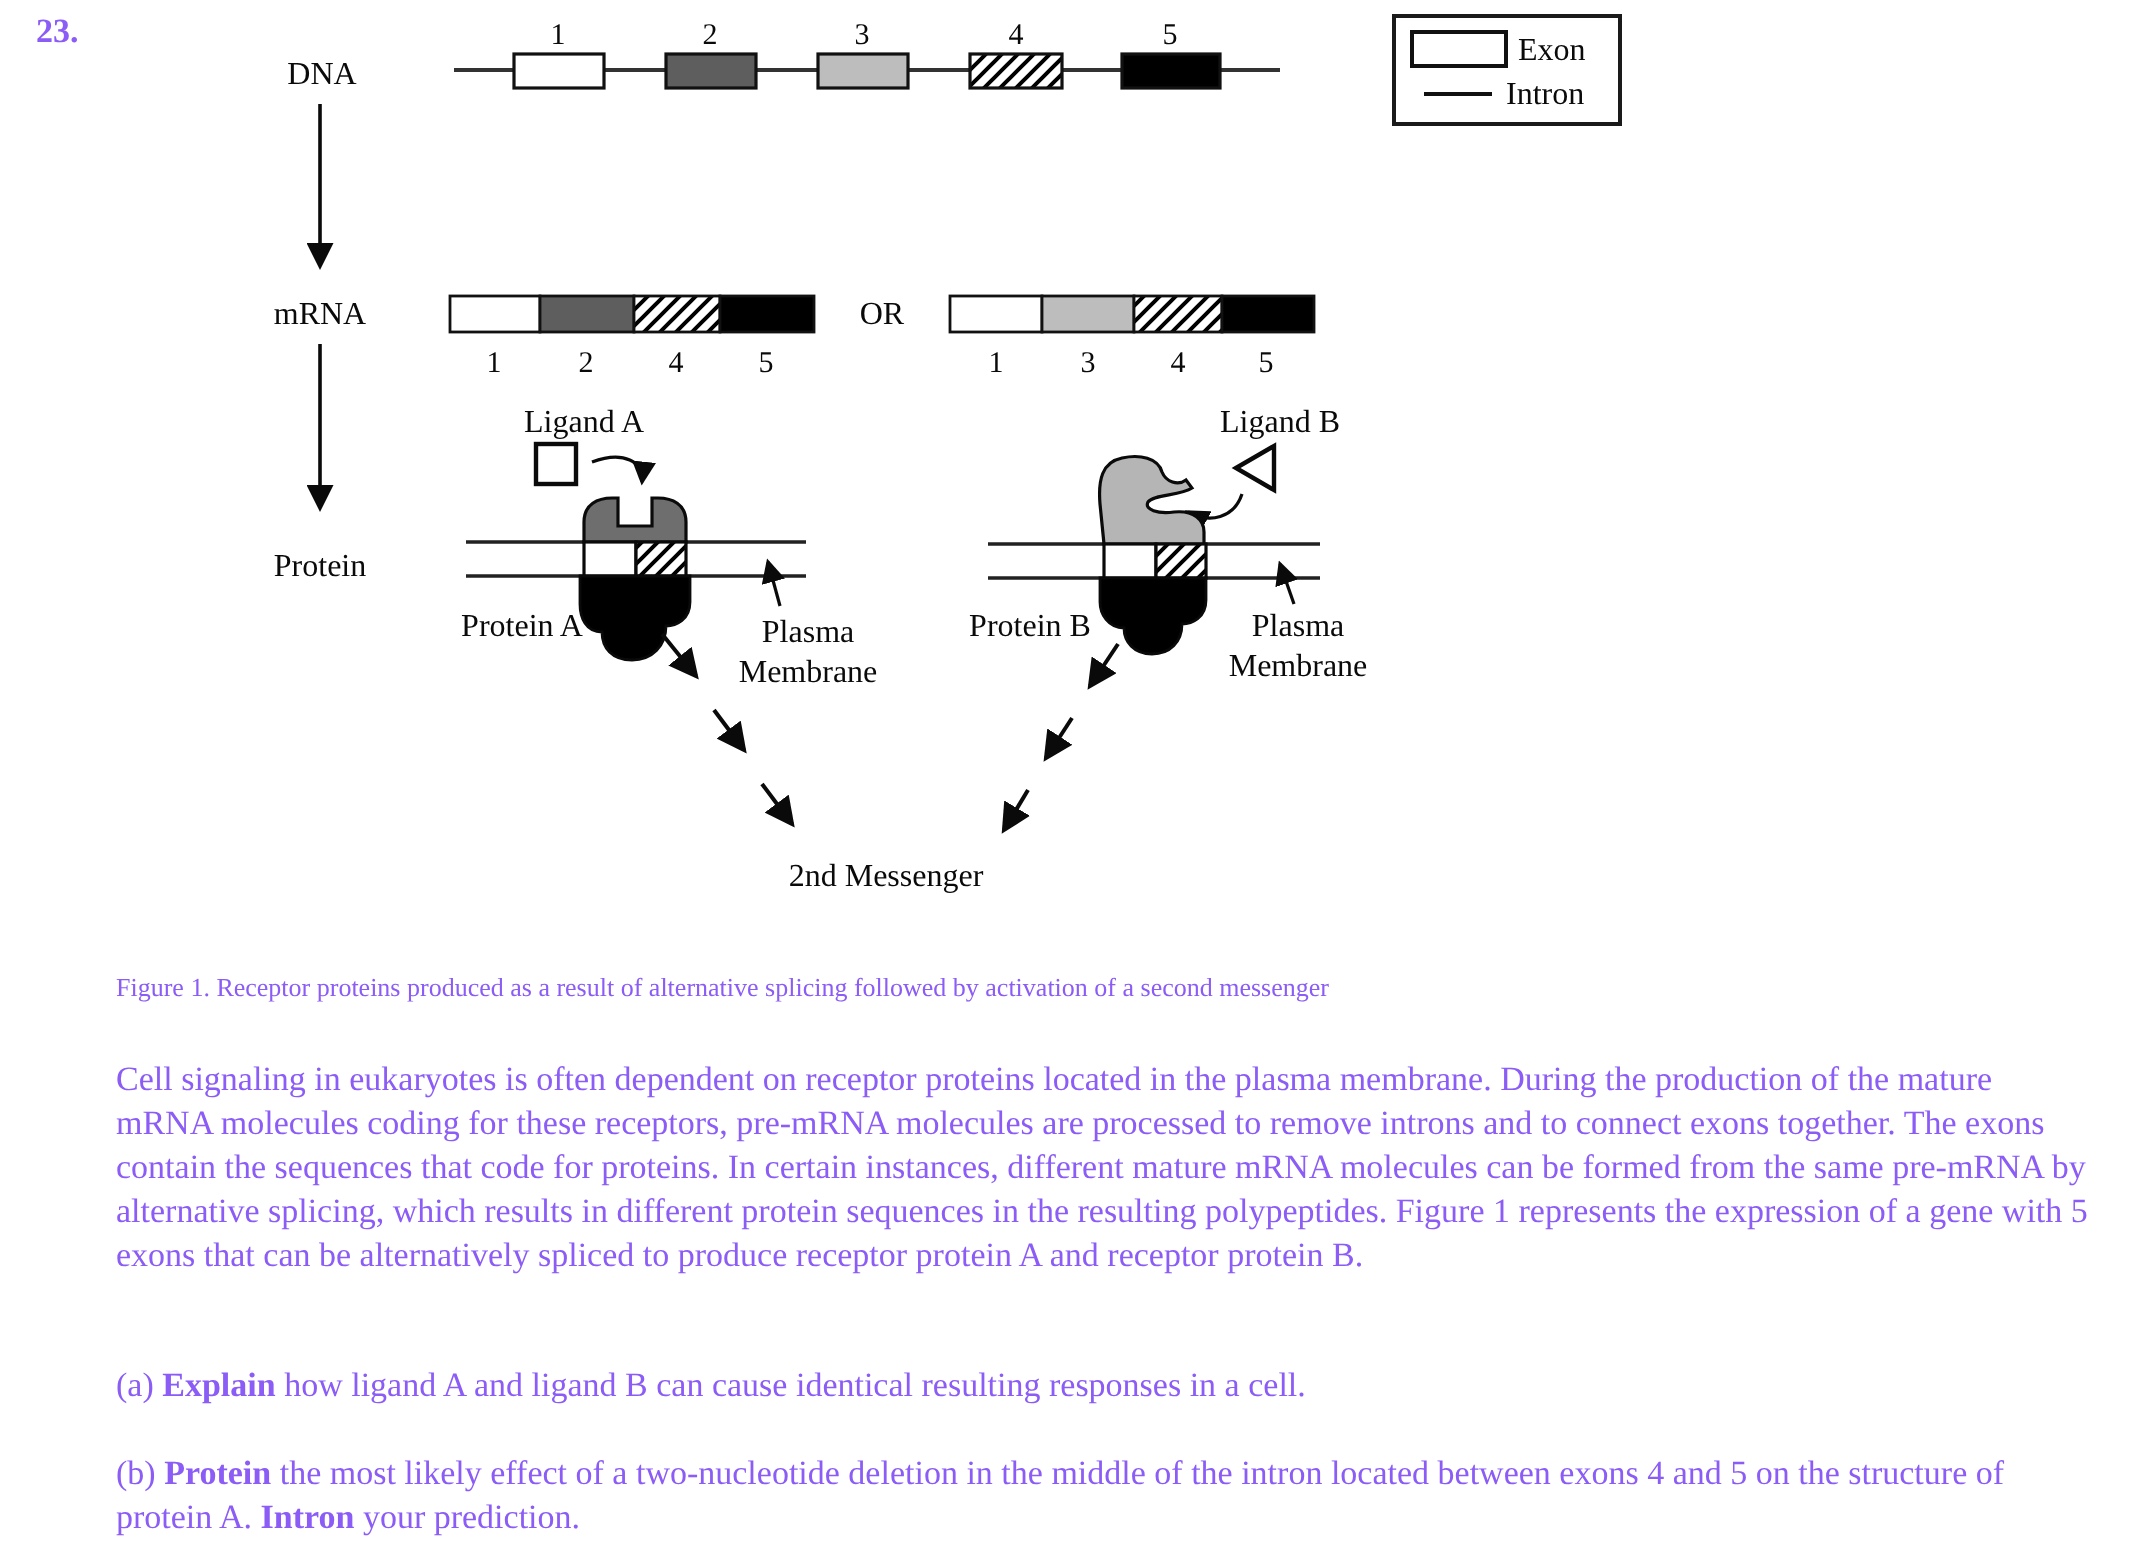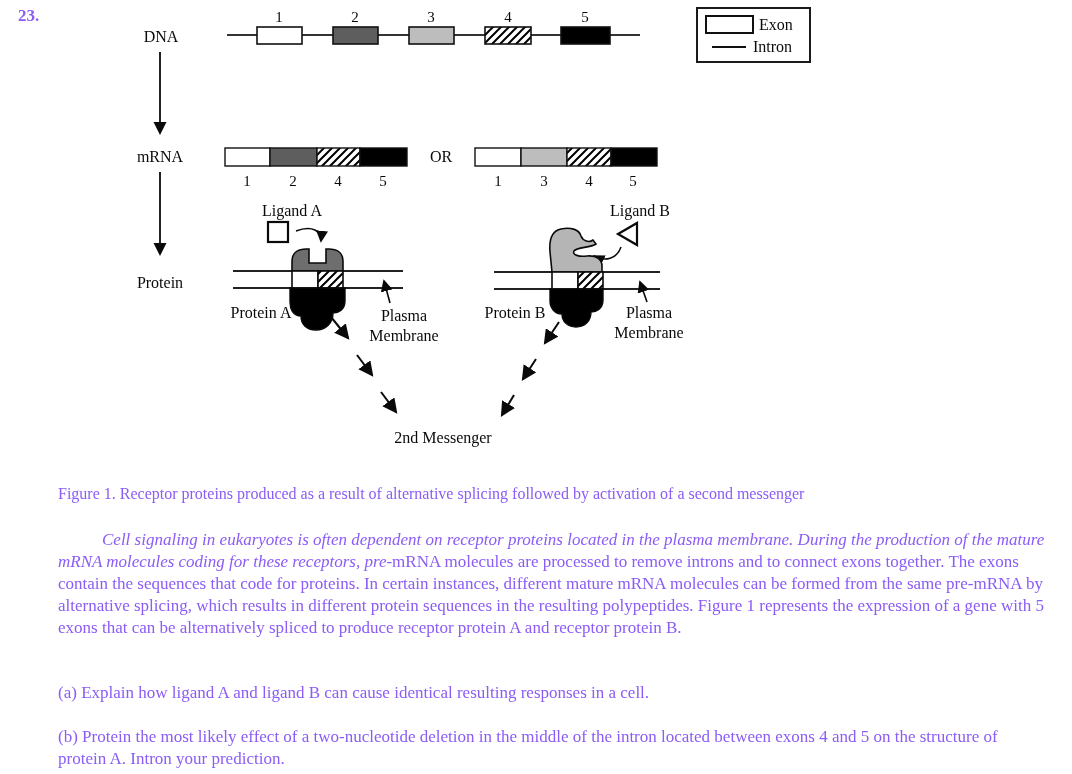--- a/index.html
+++ b/index.html
@@ -5,26 +5,26 @@
   html,body{margin:0;padding:0;background:#fff;}
   .page{
     position:relative;width:1072px;height:774px;background:#ffffff;
     font-family:"Liberation Serif","DejaVu Serif",serif;color:#8b5cf6;overflow:hidden;
   }
   .qnum{position:absolute;left:18px;top:6px;font-size:17px;font-weight:bold;}
   .figure-svg{position:absolute;left:0;top:0;}
   svg text{font-family:"Liberation Serif","DejaVu Serif",serif;fill:#0a0a0a;}
   .svg-label{font-size:16px;}
   .svg-num{font-size:15px;}
-  .caption{position:absolute;left:58px;top:483px;width:985px;font-size:16px;line-height:22px;}
+  .caption{position:absolute;left:58px;top:483px;width:985px;font-size:13px;line-height:22px;}
   .para{position:absolute;left:58px;top:529px;width:988px;font-size:17px;line-height:22px;}
-  .ital{font-style:italic;margin-left:44px;}
+  .ital{}
   .qa{position:absolute;left:58px;top:682px;width:988px;font-size:17px;line-height:22px;}
   .qb{position:absolute;left:58px;top:726px;width:988px;font-size:17px;line-height:22px;}
-  .bold{font-weight:normal;text-align:right;}
+  .bold{font-weight:bold;text-align:right;}
 </style>
 </head>
 <body>
 
 <div class="page">
 
   <div class="qnum">23.</div>
 
   <svg class="figure-svg" width="1072" height="472" viewBox="0 0 1072 472">
     <defs>

